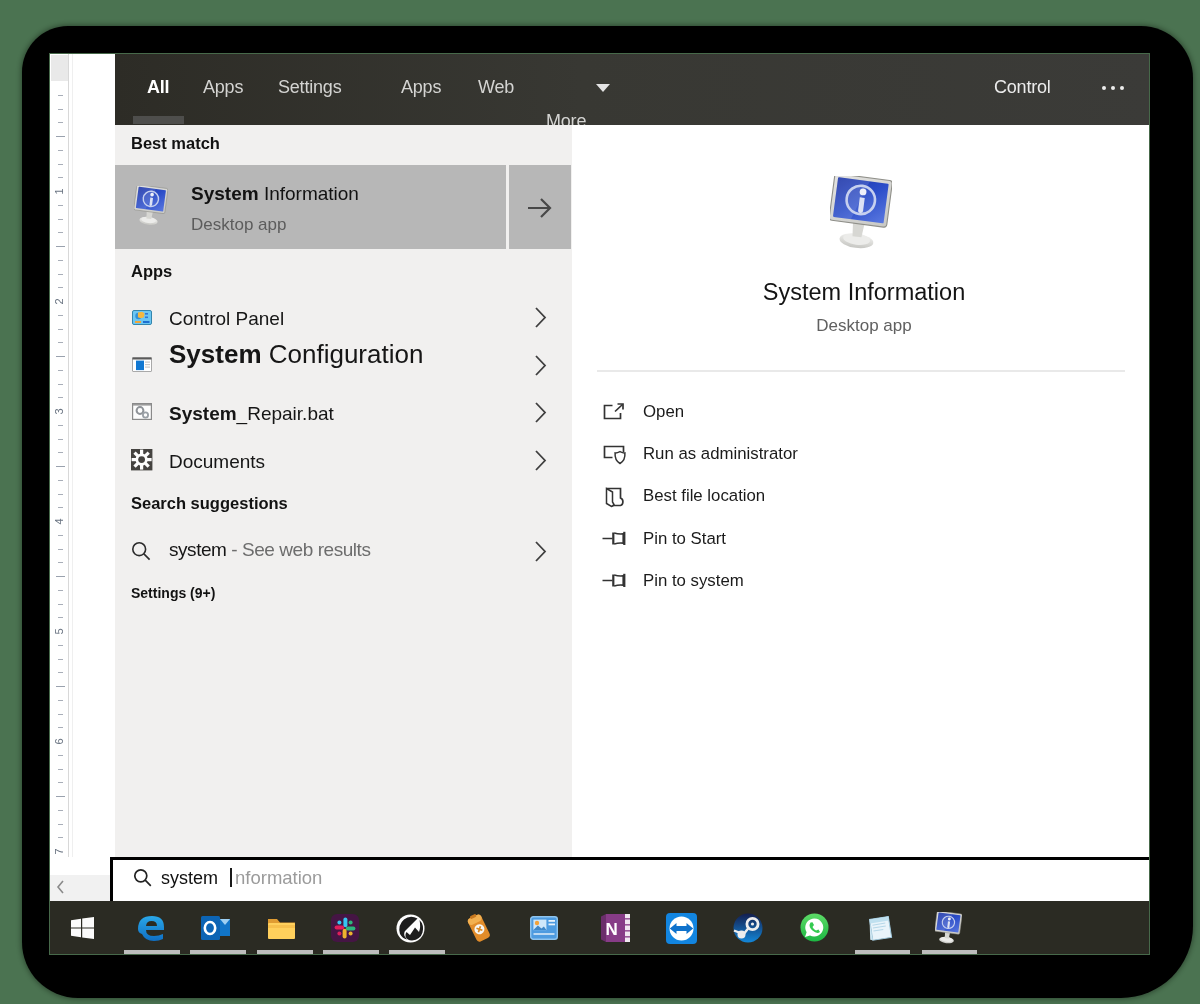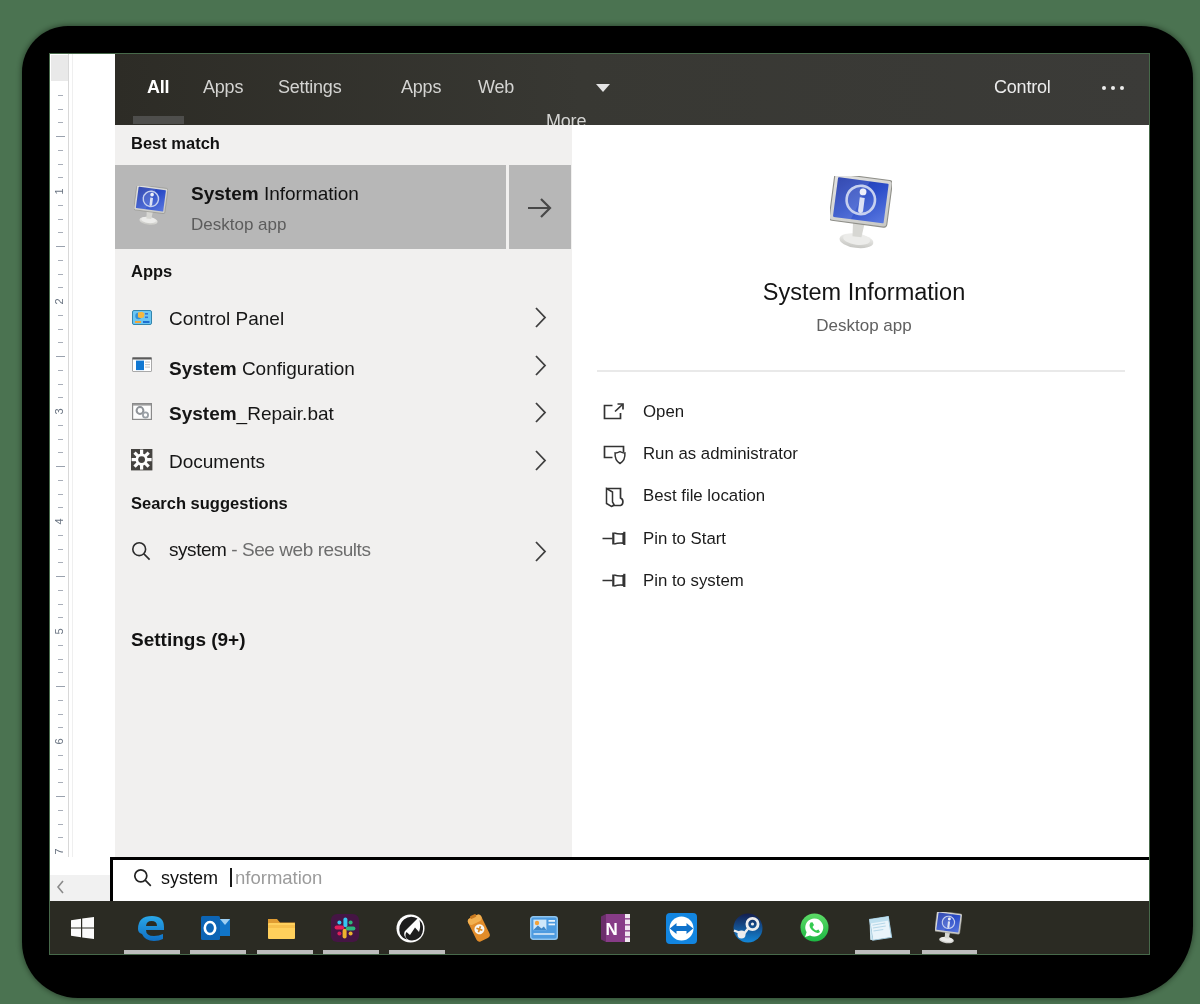--- a/index.html
+++ b/index.html
@@ -136,21 +136,21 @@
 <svg class="a" style="left:84px;top:132px" width="34" height="41">
       <use href="#mon"></use>
     </svg>
 <div class="t" style="left:141px;top:129.8px;font-size:19px;color:#121212;"><b>System</b> Information</div>
 <div class="t" style="left:141px;top:162px;font-size:17px;color:#5c5c5c;">Desktop app</div>
 <div class="t" style="left:81px;top:208.5px;font-size:16.5px;font-weight:bold;color:#121212;">Apps</div>
 <div class="t" style="left:119px;top:254.8px;font-size:19px;color:#161616;"><span>Control Panel</span></div>
 <svg class="a" style="left:484px;top:252px" width="13" height="23">
       <path d="M2 2 L11 11.5 L2 21" stroke="#3f3f3f" stroke-width="1.8" fill="none"></path>
     </svg>
-<div class="t" style="left:119px;top:305px;font-size:19px;color:#161616;"><b>System</b> Configuration</div>
+<div class="t" style="left:119px;top:287px;font-size:26px;color:#161616;"><b>System</b> Configuration</div>
 <svg class="a" style="left:484px;top:300px" width="13" height="23">
       <path d="M2 2 L11 11.5 L2 21" stroke="#3f3f3f" stroke-width="1.8" fill="none"></path>
     </svg>
 <div class="t" style="left:119px;top:349.8px;font-size:19px;color:#161616;"><b>System</b>_Repair.bat</div>
 <svg class="a" style="left:484px;top:347px" width="13" height="23">
       <path d="M2 2 L11 11.5 L2 21" stroke="#3f3f3f" stroke-width="1.8" fill="none"></path>
     </svg>
 <div class="t" style="left:119px;top:397.8px;font-size:19px;color:#161616;"><span>Documents</span></div>
 <svg class="a" style="left:484px;top:395px" width="13" height="23">
       <path d="M2 2 L11 11.5 L2 21" stroke="#3f3f3f" stroke-width="1.8" fill="none"></path>
@@ -193,21 +193,21 @@
 </svg>
 <div class="t" style="left:81px;top:441px;font-size:16.5px;font-weight:bold;color:#121212;">Search suggestions</div>
 <svg class="a" style="left:81px;top:487px" width="21" height="21">
       <circle cx="8.2" cy="8.2" r="6.4" stroke="#2b2b2b" stroke-width="1.6" fill="none"></circle>
       <path d="M12.9 12.9 L18.6 18.6" stroke="#2b2b2b" stroke-width="1.6"></path>
     </svg>
 <div class="t" style="left:119px;top:485.8px;font-size:19px;color:#161616;letter-spacing:-0.45px;">system<span style="color:#6d6d6d"> - See web results</span></div>
 <svg class="a" style="left:484px;top:486px" width="13" height="23">
       <path d="M2 2 L11 11.5 L2 21" stroke="#3f3f3f" stroke-width="1.8" fill="none"></path>
     </svg>
-<div class="t" style="left:81px;top:532px;font-size:19px;font-weight:bold;color:#121212;margin-top:44px;">Settings (9+)</div>
+<div class="t" style="left:81px;top:532px;font-size:14px;font-weight:bold;color:#121212;">Settings (9+)</div>
 <div class="a" style="left:522px;top:71px;width:579px;height:732px;background:#ffffff;"></div>
 <svg class="a" style="left:780px;top:122px" width="62" height="76">
       <use href="#mon"></use>
     </svg>
 <div class="t" style="left:600px;top:226.7px;width:428px;text-align:center;font-size:23.5px;color:#141414;">System Information</div>
 <div class="t" style="left:600px;top:263px;width:428px;text-align:center;font-size:17px;color:#606060;">Desktop app</div>
 <div class="a" style="left:547px;top:316px;width:528px;height:1.5px;background:#e9e9e9;"></div>
 <div class="t" style="left:593px;top:349.9px;font-size:16.8px;color:#1b1b1b;">Open</div>
 <div class="t" style="left:593px;top:392.4px;font-size:16.8px;color:#1b1b1b;">Run as administrator</div>
 <div class="t" style="left:593px;top:434.4px;font-size:16.8px;color:#1b1b1b;">Best file location</div>

